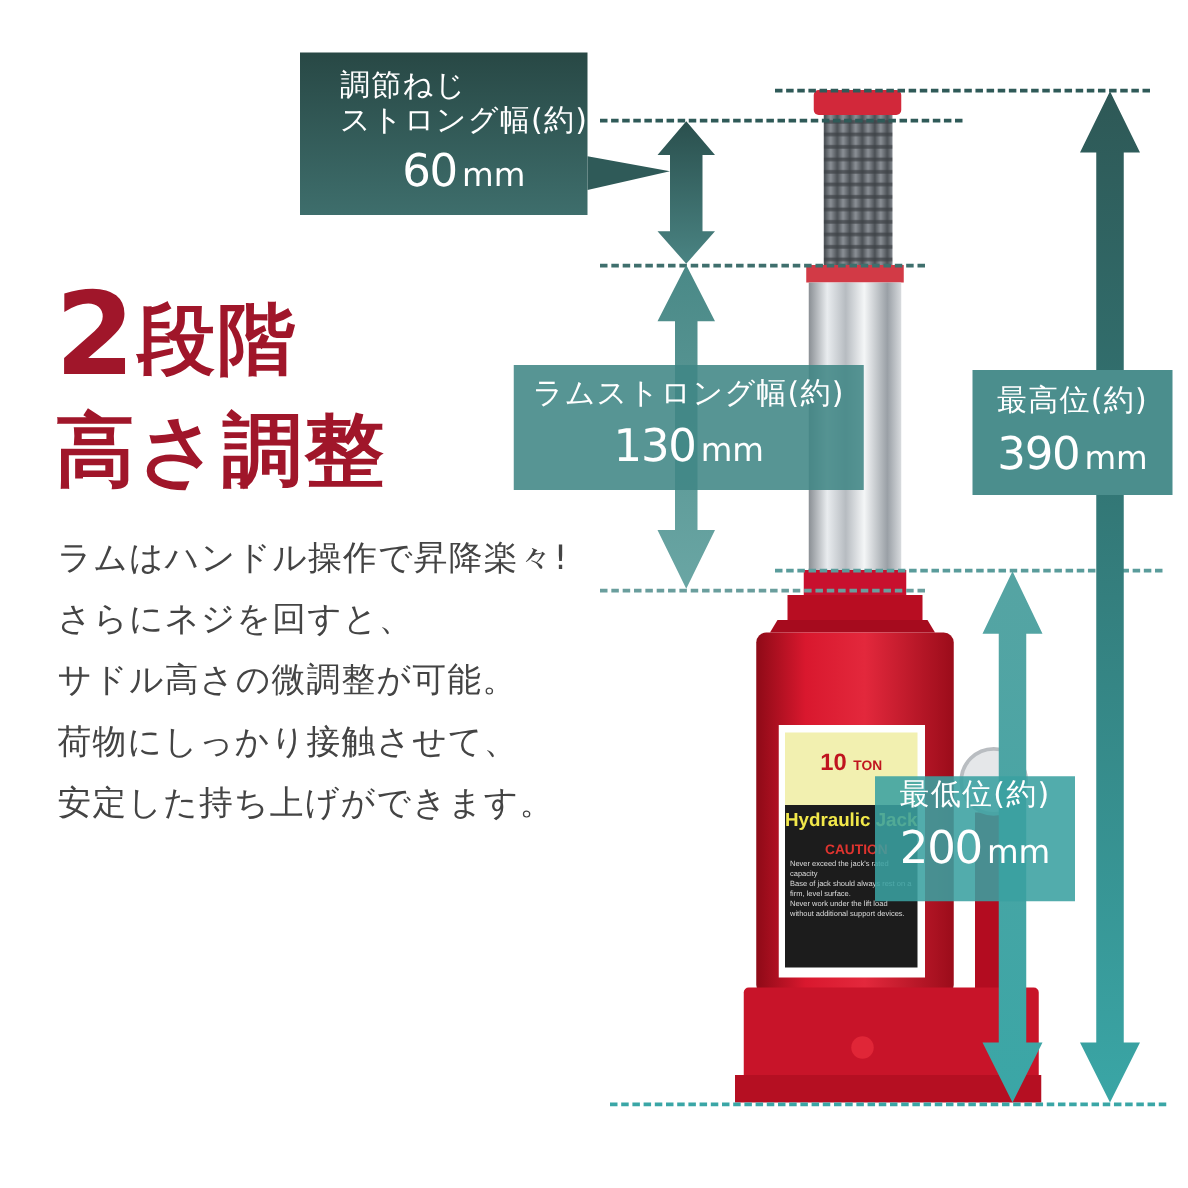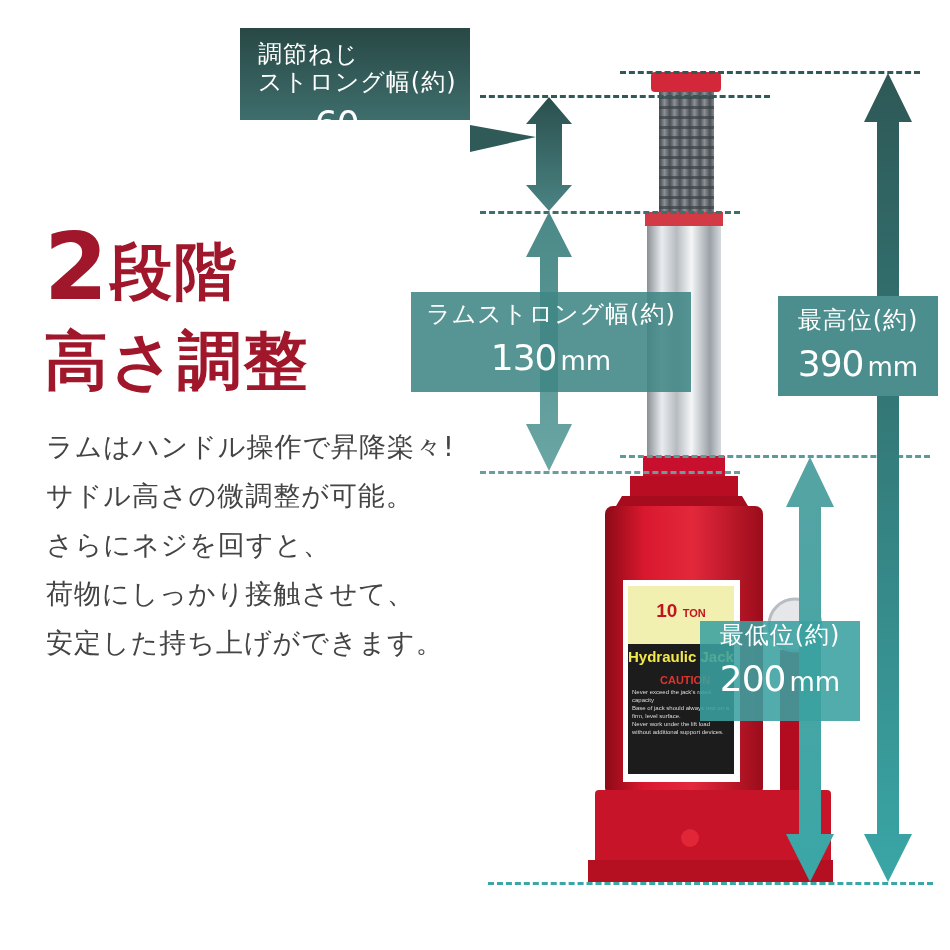--- a/index.html
+++ b/index.html
@@ -36,22 +36,22 @@
 
 <div class="abs headline">
   <div class="l1">
     <span class="big2">2</span><span class="l1b">段階</span>
   </div>
   <div class="l2">高さ調整</div>
 </div>
 
 <div class="abs copy">
   <div>ラムはハンドル操作で昇降楽々!</div>
+  <div>さらにネジを回すと、</div>
   <div>サドル高さの微調整が可能。</div>
-  <div>さらにネジを回すと、</div>
   <div>荷物にしっかり接触させて、</div>
   <div>安定した持ち上げができます。</div>
 </div>
 
 <svg class="jack" style="left:570px;top:60px" width="280" height="830" viewBox="570 60 280 830">
   <defs>
     <linearGradient id="chrome" x1="0" x2="1">
       <stop offset="0" stop-color="#8a8f94"></stop>
       <stop offset="0.2" stop-color="#e9ecef"></stop>
       <stop offset="0.4" stop-color="#b7bcc1"></stop>
@@ -155,21 +155,21 @@
 
   <g>
     <polygon points="888,73 912,122 899,122 899,834 912,834 888,882 864,834 877,834 877,122 864,122" fill="url(#gTall)"></polygon>
   </g>
 
   <g>
     <polygon points="810,457 834,507 821,507 821,834 834,834 810,882 786,834 799,834 799,507 786,507" fill="url(#gBright)"></polygon>
   </g>
 </svg>
 
-<div class="lbl" style="left:240px;top:28px;width:230px;height:92px;background:linear-gradient(#284845,#3e6e6c);padding-top:12px;text-align:left;padding-left:18px;">
+<div class="lbl" style="left:240px;top:42px;width:230px;height:130px;background:linear-gradient(#284845,#3e6e6c);padding-top:12px;text-align:left;padding-left:32px;">
   <div class="t">調節ねじ</div>
   <div class="t">ストロング幅(約)</div>
   <div class="v" style="text-align:center;margin-top:2px;">
     <span class="num">60</span><span class="unit">mm</span>
   </div>
 </div>
 
 <div class="lbl" style="left:411px;top:292px;width:280px;height:100px;background:rgba(64,134,133,0.88);padding-top:8px;">
   <div class="t">ラムストロング幅(約)</div>
   <div class="v" style="margin-top:4px;">

